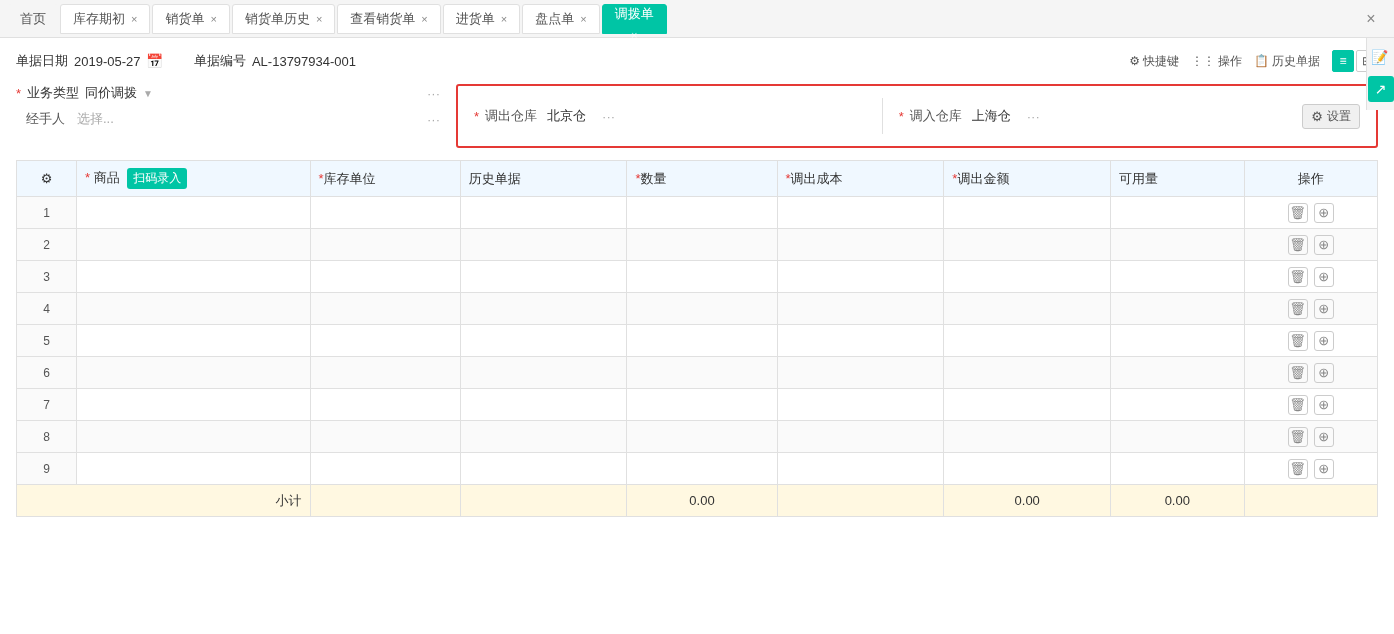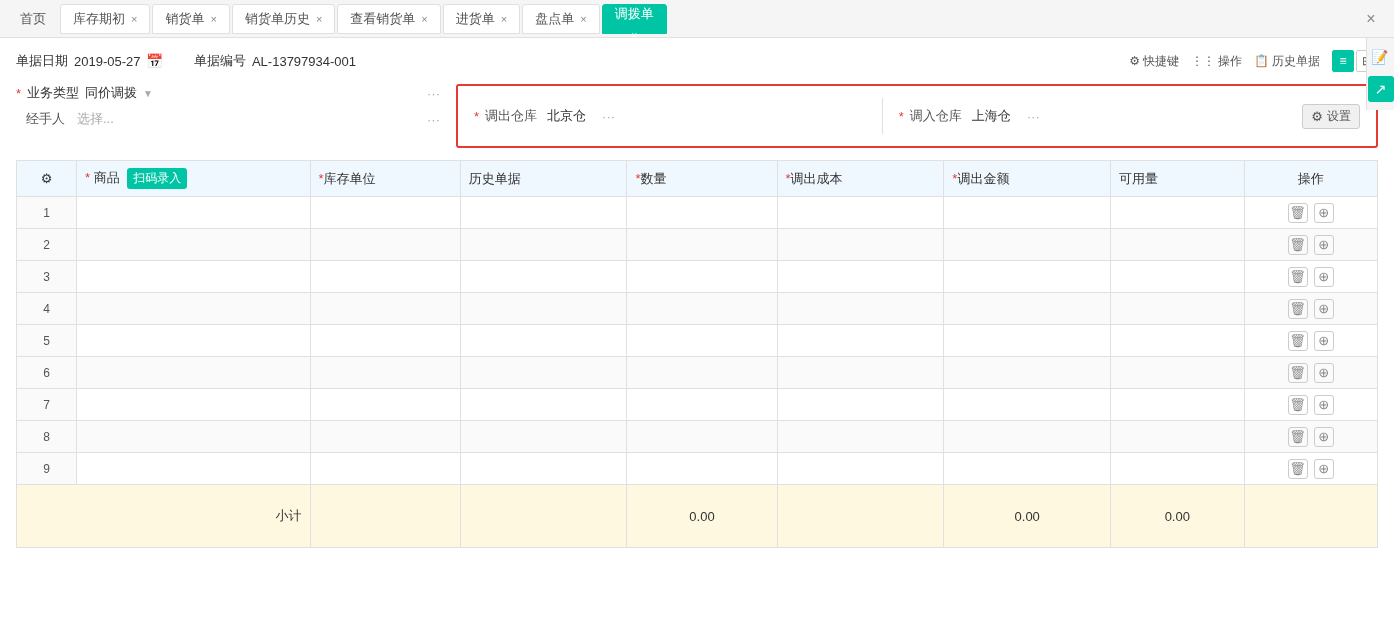--- a/index.html
+++ b/index.html
@@ -51,21 +51,21 @@
     table thead tr { background: #f0f8ff; }
     table th {
       border: 1px solid #e0e0e0; padding: 7px 8px; text-align: left;
       font-weight: normal; color: #333; white-space: nowrap;
     }
     table td {
       border: 1px solid #e0e0e0; padding: 0; height: 32px;
       text-align: center; color: #333;
     }
     table td.num { color: #555; font-size: 12px; background: #fafafa; }
-    table tfoot td { background: #fff8e1; border: 1px solid #e0e0e0; padding: 22px 8px; font-size: 13px; }
+    table tfoot td { background: #fff8e1; border: 1px solid #e0e0e0; padding: 6px 8px; font-size: 13px; }
     .scan-btn {
       background: #00c5a5; color: #fff; border: none; border-radius: 3px;
       padding: 2px 6px; font-size: 12px; cursor: pointer; margin-left: 4px;
     }
     .th-gear { width: 36px; text-align: center; }
     .op-icons { display: flex; align-items: center; justify-content: center; gap: 6px; }
     .op-icon { width: 20px; height: 20px; display: flex; align-items: center; justify-content: center; border: 1px solid #ccc; border-radius: 3px; cursor: pointer; font-size: 13px; color: #888; }
 
     
     .right-sidebar {

